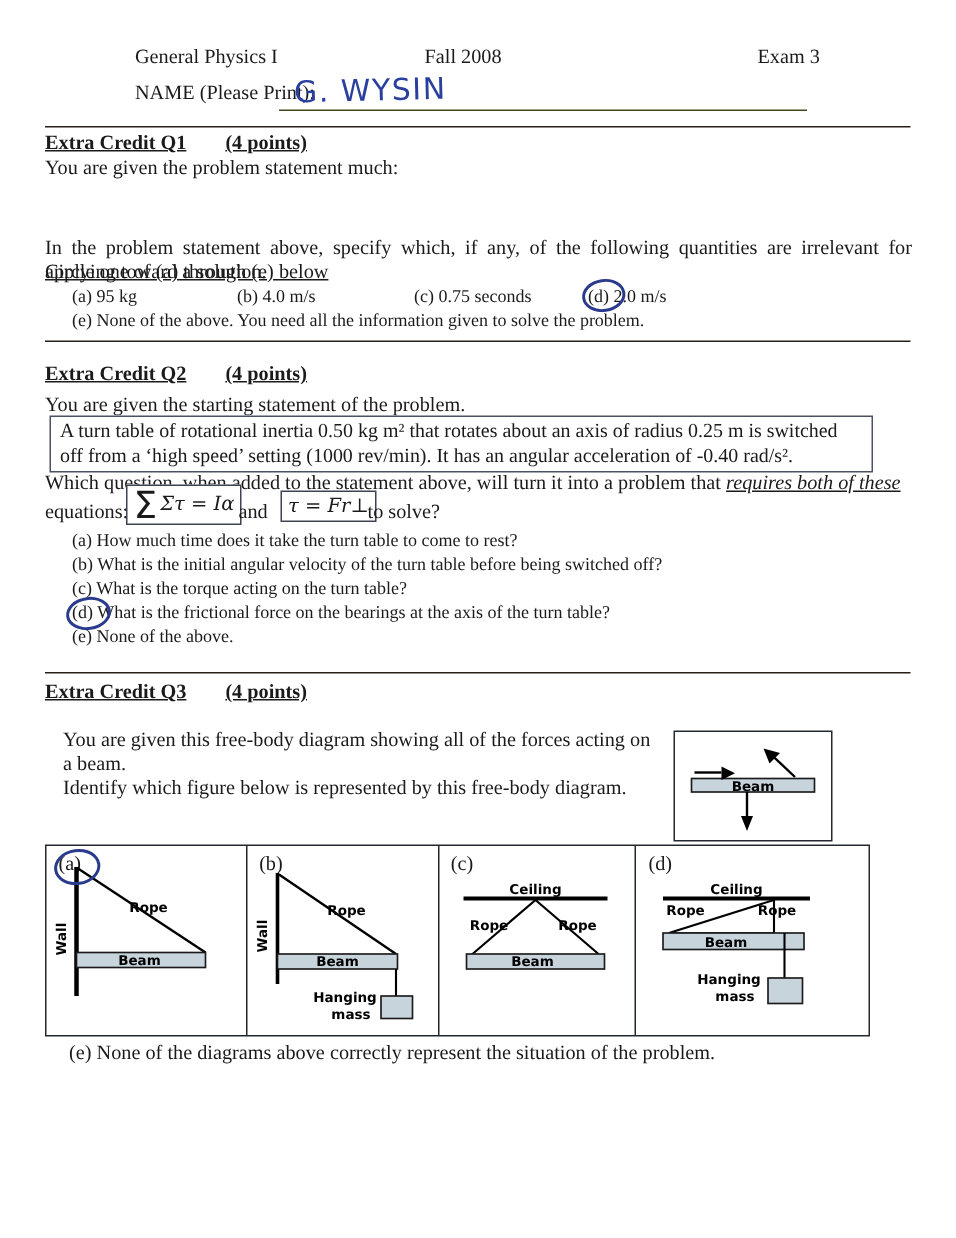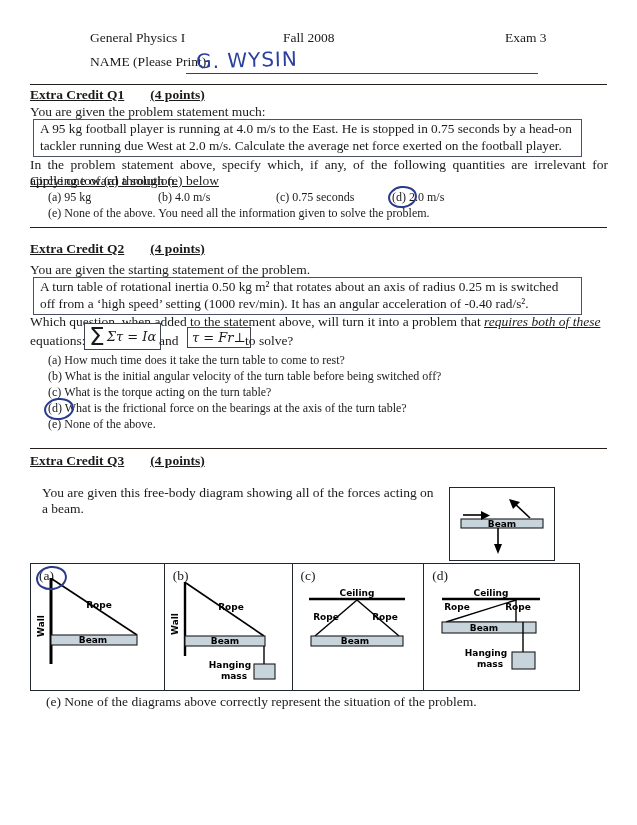--- a/index.html
+++ b/index.html
@@ -131,21 +131,20 @@
   </div>
 
   <div class="rule" style="top:84px;"></div>
 
   <div class="sec-title" style="left:30px; top:87px;">
     <span class="t">Extra Credit Q1</span><span class="pts">(4 points)</span>
   </div>
 
   <div class="body-text" style="left:30px; top:104px; width:500px;">You are given the problem statement much:</div>
 
-  <div class="stmt-box" style="left:33px; top:119px; width:536px;">A 95 kg football player is running at 4.0 m/s to the East.  He is stopped in 0.75 seconds by a head-on tackler running due West at 2.0 m/s.  Calculate the average net force exerted on the football player.</div>
 
   <div class="body-text" style="left:30px; top:173px;">
     <span style="text-decoration:underline;">Circle one of (a) through (e) below</span>
   </div>
   <div class="body-text just" style="left:30px; top:157px; width:578px;">
     <span>In the problem statement above, specify which, if any, of the following quantities are irrelevant for applying toward a solution.</span>
   </div>
 
   <div class="opt" style="left:48px; top:190px;">
     <span>(a)</span>
@@ -216,20 +215,21 @@
     <span>None of the above.</span>
   </div>
 
   <div class="rule" style="top:448px;"></div>
 
   <div class="sec-title" style="left:30px; top:453px;">
     <span class="t">Extra Credit Q3</span><span class="pts">(4 points)</span>
   </div>
 
   <div class="body-text" style="left:42px; top:485px; width:395px;">You are given this free-body diagram showing all of the forces acting on a beam.</div>
+  <div class="body-text" style="left:42px; top:517px; width:400px;">Identify which figure below is represented by this free-body diagram.</div>
 
   <div class="fbd-box" style="left:449px; top:487px; width:104px; height:72px;">
     <svg class="fig-svg" width="104" height="72" viewBox="0 0 104 72">
 
       <rect x="11" y="31" width="82" height="9" fill="#c8d4dc" stroke="#1a1a1a" stroke-width="1.1"></rect>
 
       <line x1="13" y1="27" x2="31" y2="27" stroke="#000" stroke-width="1.6"></line>
       <polygon points="31,23 40,27.5 31,32" fill="#000"></polygon>
 
       <line x1="80" y1="30" x2="63" y2="14" stroke="#000" stroke-width="1.6"></line>

